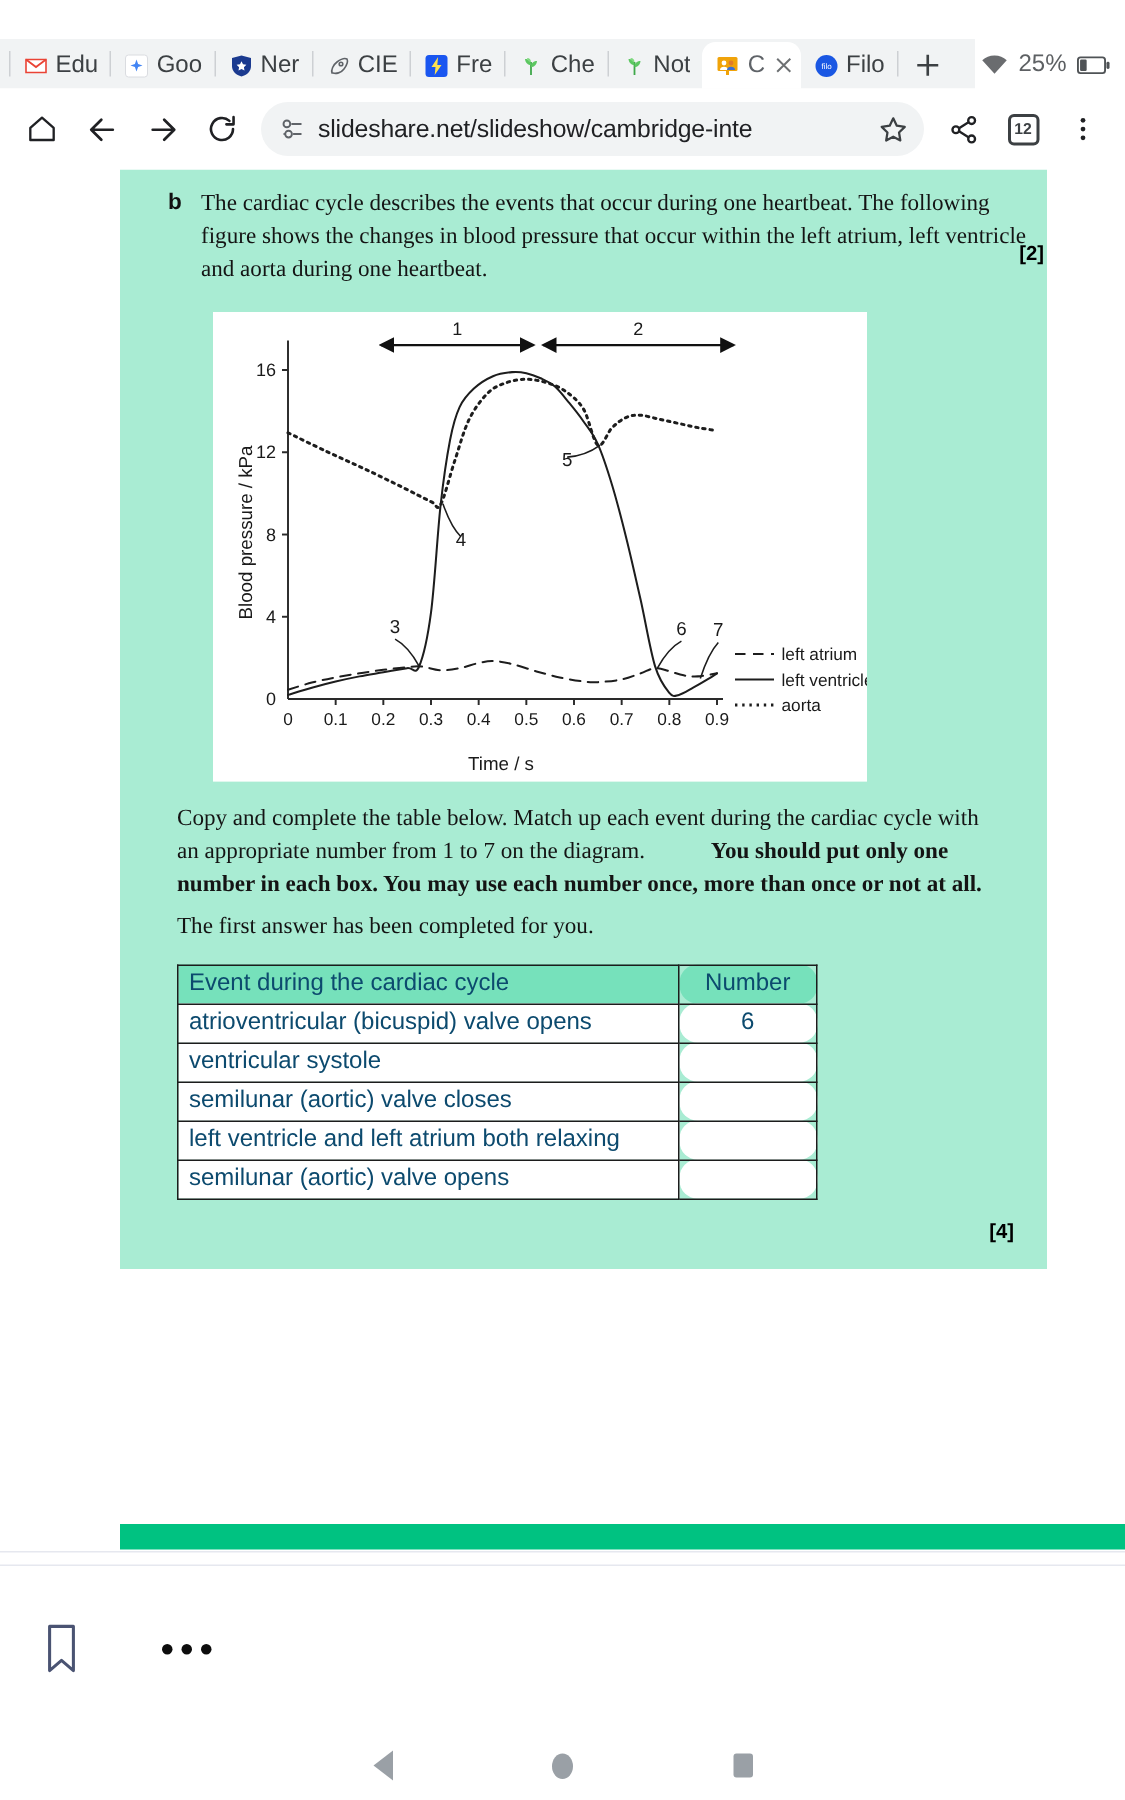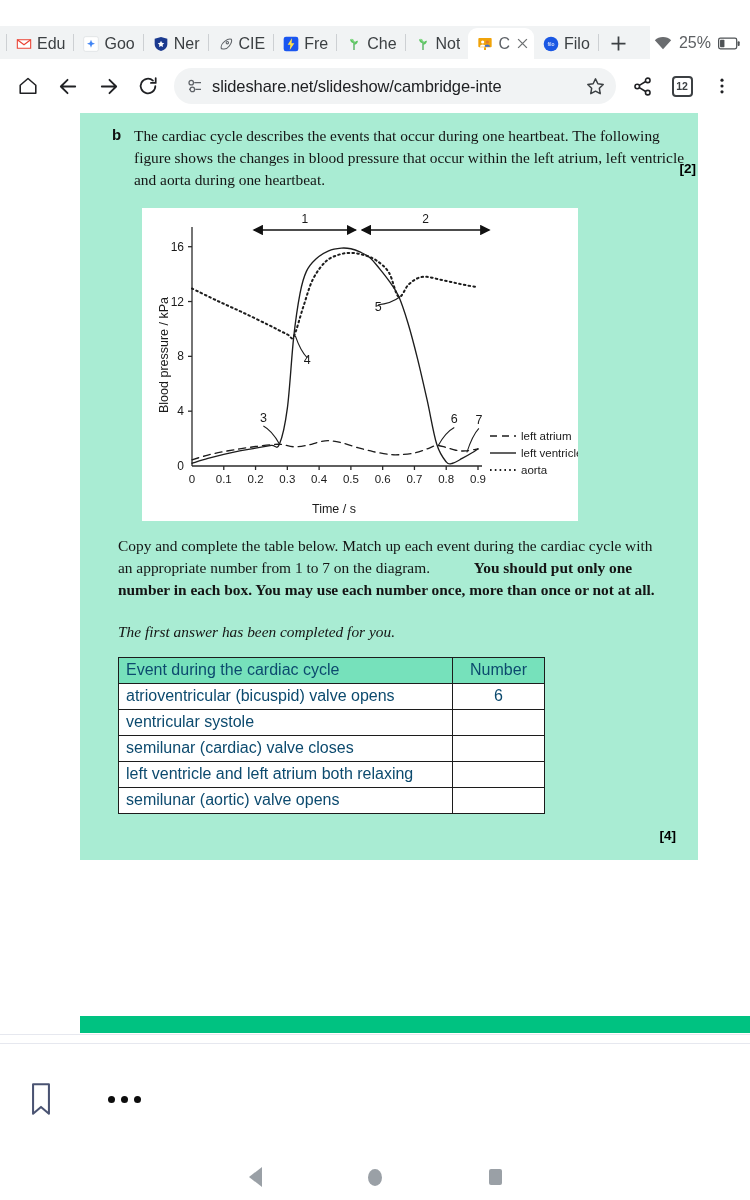--- a/index.html
+++ b/index.html
@@ -106,35 +106,35 @@
     margin: 17px 0 0 62px; width: 436px; height: 313px;
     background: #ffffff; position: relative;
   }
 
   
   .para {
     font-family: "Liberation Serif", serif; font-size: 15.4px; line-height: 1.45;
     color: #141414; margin: 14px 32px 0 38px;
   }
   .para b { font-weight: bold; margin-left: 40px; }
-  .para2 { margin-top: 19px; font-style: italic; }
+  .para2 { margin-top: 5px; }
 
   
   table.evt {
     margin: 14px 0 0 38px; border-collapse: collapse;
     font-family: "Liberation Sans", sans-serif;
   }
   table.evt td, table.evt th {
     border: 1.6px solid #1c1c1c; background: #ffffff;
     font-size: 16px; font-weight: normal; color: #0c4a6e;
     height: 26px; padding: 0 7px; text-align: left;
   }
   table.evt th { background: #76e1bb; }
   table.evt .c1 { width: 334px; }
-  table.evt .c2 { width: 92px; text-align: center; }
+  table.evt .c2 { width: 92px; text-align: center; border-radius: 12px; }
   table.evt td.c2 { text-align: center; }
   .tail-marks { text-align: right; padding: 12px 22px 16px 0; }
 
   .greenbar {
     position: absolute; left: 80px; top: 903px; width: 670px; height: 26px;
     background: #00c281;
   }
 
   
   .hairline { position: absolute; left: 0; width: 750px; height: 1px; background: #e6e8ef; }
@@ -452,21 +452,21 @@
           <tbody>
             <tr>
               <td class="c1">atrioventricular (bicuspid) valve opens</td>
               <td class="c2">6</td>
             </tr>
             <tr>
               <td class="c1">ventricular systole</td>
               <td class="c2"></td>
             </tr>
             <tr>
-              <td class="c1">semilunar (cardiac) valve closes</td>
+              <td class="c1">semilunar (aortic) valve closes</td>
               <td class="c2"></td>
             </tr>
             <tr>
               <td class="c1">left ventricle and left atrium both relaxing</td>
               <td class="c2"></td>
             </tr>
             <tr>
               <td class="c1">semilunar (aortic) valve opens</td>
               <td class="c2"></td>
             </tr>

